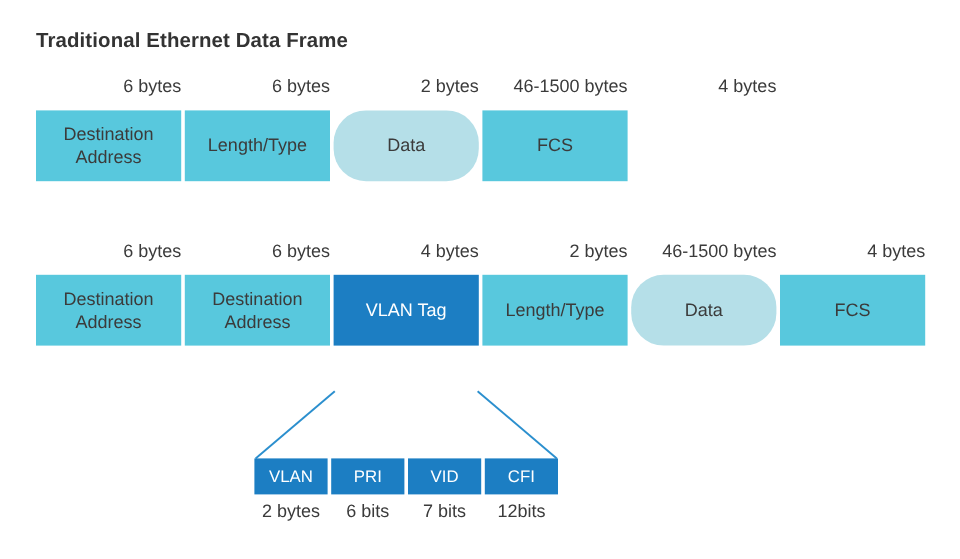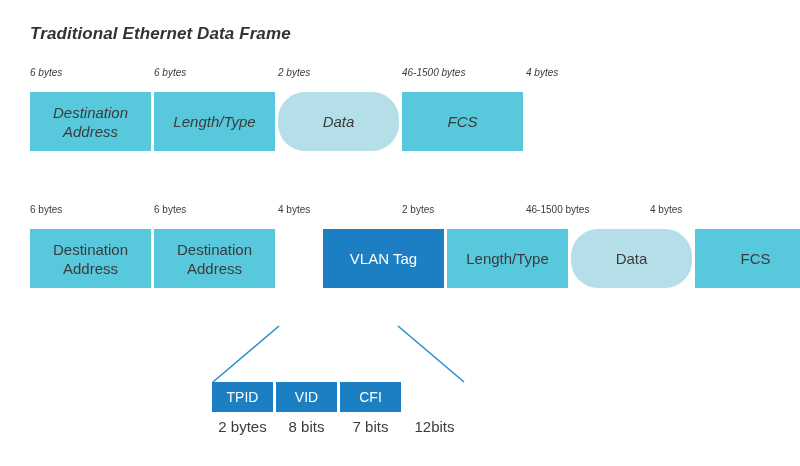--- a/index.html
+++ b/index.html
@@ -1,42 +1,42 @@
 <!DOCTYPE html>
 <html style="--bg: #FFFFFF; --cyan: #58C8DD; --light: #B5DFE8; --dark: #1C7EC3; --line: #2B8FCE; --text: #3B3B3B; --title: #333333; --subtext: #FFFFFF;"><head>
 <meta charset="utf-8">
 <style>
   html,body{margin:0;padding:0;background:#fff;}
   body{font-family:"Liberation Sans", sans-serif;}
   .canvas{position:relative;width:800px;height:466px;background:var(--bg,#fff);overflow:hidden;}
 
   .frame{position:absolute;left:30px;width:741px;}
-  .frame-0{top:24px;font-style:italic;}
+  .frame-0{top:24px;}
   .frame-1{top:201px;}
 
   .frame-title{
     margin:0 0 20px 0;
     font-size:17px;font-weight:bold;color:var(--title,#333);
     letter-spacing:0.1px;
   }
   .size-row{display:flex;gap:3px;margin:0 0 10px 0;}
   .size-cell{
-    width:121px;flex:0 0 121px;text-align:left;
-    font-size:10px;color:var(--text,#3b3b3b);line-height:18px;
+    width:121px;flex:0 0 121px;text-align:right;
+    font-size:15px;color:var(--text,#3b3b3b);line-height:18px;
   }
   .box-row{display:flex;gap:3px;}
   .field-box{
     width:121px;flex:0 0 121px;height:59px;
     display:flex;align-items:center;justify-content:center;text-align:center;
     font-size:15px;line-height:19px;color:var(--text,#3b3b3b);
     padding:0 4px;box-sizing:border-box;
   }
   .field-box.cyan{background:var(--cyan,#58C8DD);}
   .field-box.light{background:var(--light,#B5DFE8);border-radius:27px;}
-  .field-box.dark{background:var(--dark,#1C7EC3);color:var(--subtext,#fff);margin-left:45px;}
+  .field-box.dark{background:var(--dark,#1C7EC3);color:var(--subtext,#fff);}
 
   .expansion-svg{position:absolute;left:0;top:0;pointer-events:none;}
   .expansion-svg line{stroke:var(--line,#2B8FCE);stroke-width:1.6;}
 
   .subfield-row{position:absolute;left:212px;top:382px;display:flex;gap:3px;}
   .subfield-box{
     width:61px;flex:0 0 61px;height:30px;
     display:flex;align-items:center;justify-content:center;
     background:var(--dark,#1C7EC3);color:var(--subtext,#fff);font-size:14px;
   }
@@ -87,24 +87,25 @@
         </div>
       </section>
     </div>
 
   <svg class="expansion-svg" width="800" height="466" viewBox="0 0 800 466">
     <line x1="279" y1="326" x2="213" y2="382"></line>
     <line x1="398" y1="326" x2="464" y2="382"></line>
   </svg>
 
   <div class="subfield-row" id="subfield-row">
-      <div class="subfield-box">TPID</div>
+      <div class="subfield-box">VLAN</div>
+      <div class="subfield-box">PRI</div>
       <div class="subfield-box">VID</div>
       <div class="subfield-box">CFI</div>
     </div>
   <div class="subsize-row" id="subsize-row">
       <div class="subsize-cell">2 bytes</div>
-      <div class="subsize-cell">8 bits</div>
+      <div class="subsize-cell">6 bits</div>
       <div class="subsize-cell">7 bits</div>
       <div class="subsize-cell">12bits</div>
     </div>
 
 </div>
 
 </body></html>

